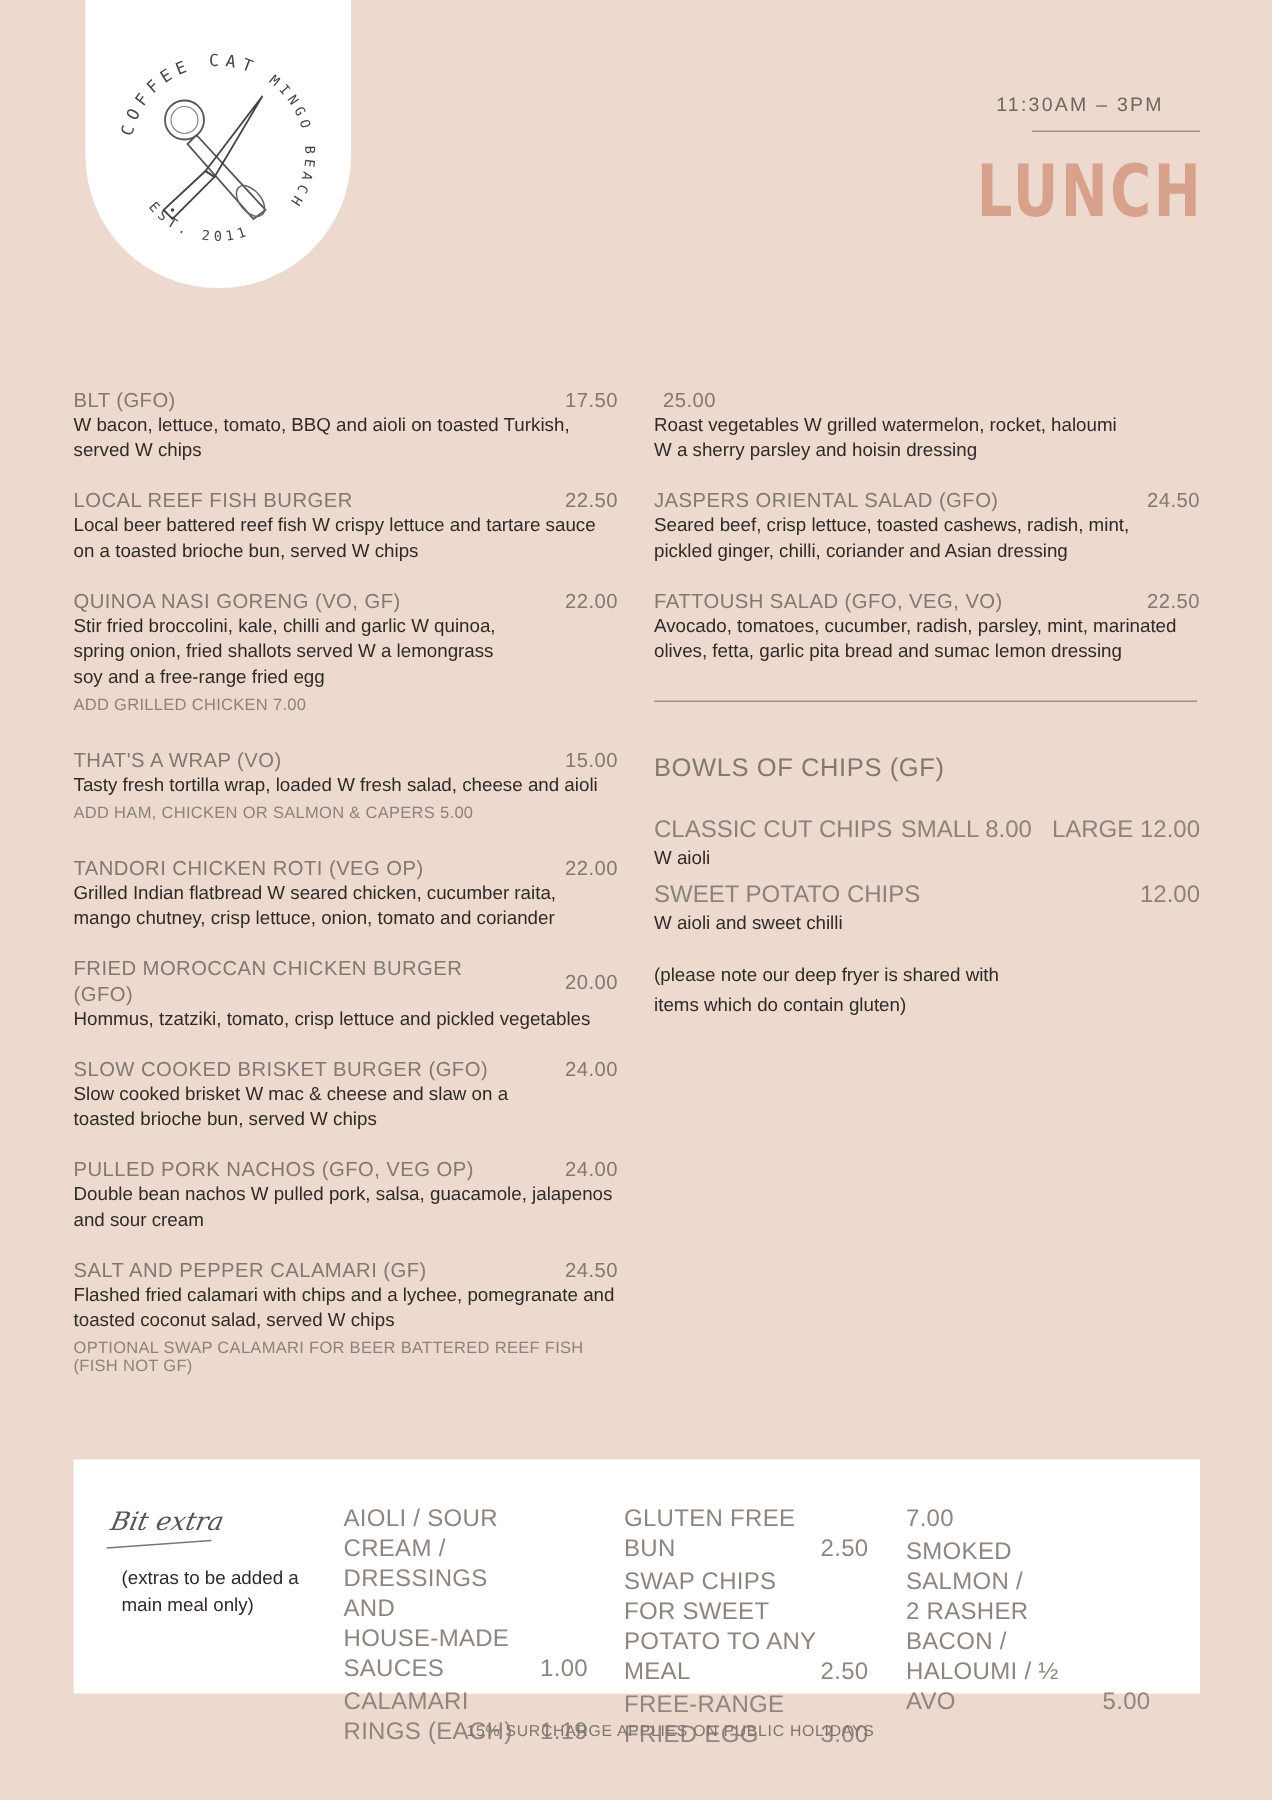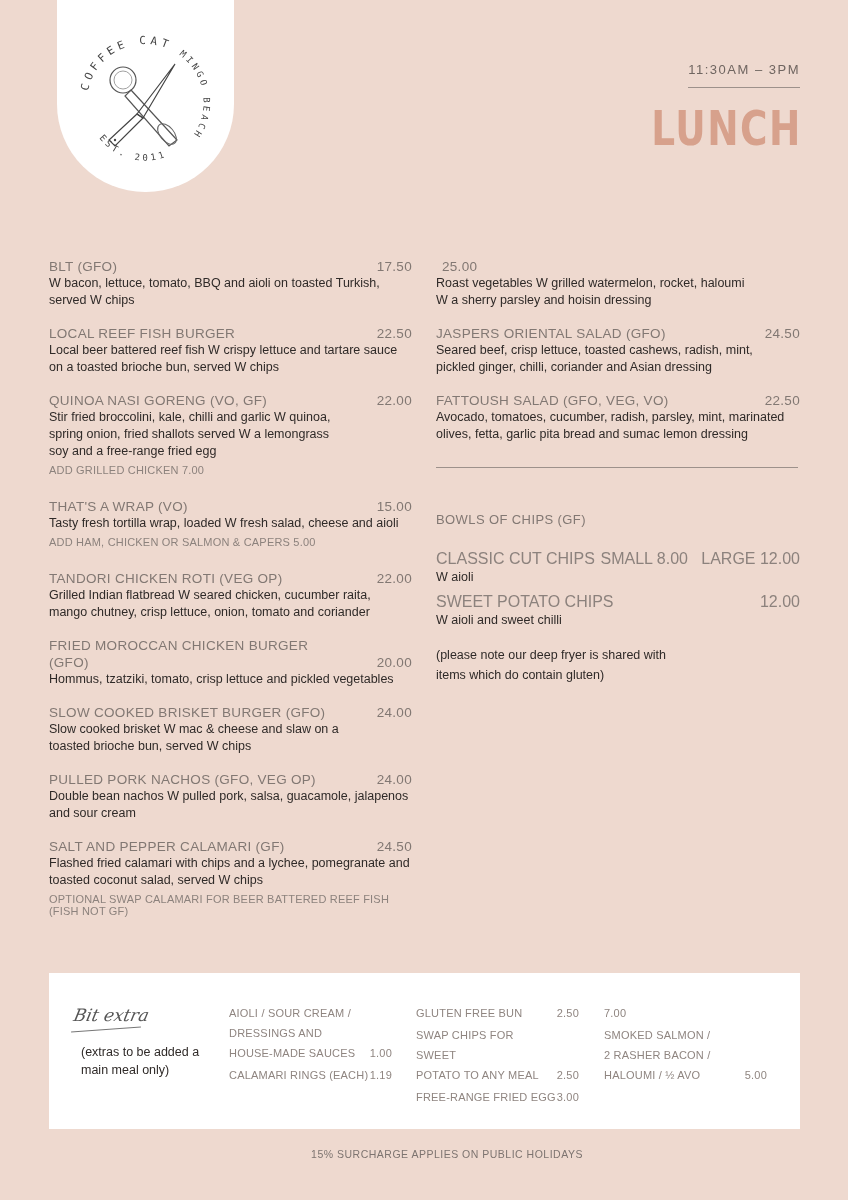--- a/index.html
+++ b/index.html
@@ -11,61 +11,61 @@
     overflow: hidden;
     color: #3a3330;
   }
   .logo-arch {
     position: absolute; left: 57px; top: 0; width: 177px; height: 192px;
     background: #ffffff;
     border-radius: 0 0 88px 88px;
   }
   .logo-arch svg { position: absolute; left: 8px; top: 22px; }
   .hours {
-    position: absolute; left: 640px; top: 62px; width: 160px; text-align: right;
+    position: absolute; left: 640px; top: 62px; width: 160px; text-align: center;
     font-size: 13px; letter-spacing: 1.5px; color: #6f6560;
   }
   .hours-rule {
     position: absolute; left: 688px; top: 87px; width: 112px; height: 1px; background: #9d918b;
   }
   .title {
     position: absolute; left: 600px; top: 100px; width: 202px; text-align: right;
     font-family: "DejaVu Sans", sans-serif; font-weight: bold;
     font-size: 48px; letter-spacing: 2px; color: #d7a18c;
     transform: scaleX(0.78); transform-origin: right center;
   }
   .col { position: absolute; top: 258px; }
   .col-left { left: 49px; width: 363px; }
   .col-right { left: 436px; width: 364px; }
   .item { margin-bottom: 16px; }
   .item-head {
-    display: flex; justify-content: space-between; align-items: flex-end;
+    display: flex; justify-content: space-between; align-items: center;
     font-size: 13.5px; letter-spacing: 0.3px; color: #827873; line-height: 17px; gap: 24px;
   }
   .item-head .name { flex: 1; }
   .item-head .price { white-space: nowrap; padding-left: 6px; }
   .item-desc { font-size: 12.5px; line-height: 17px; color: #2f2a28; }
   .item-addon { font-size: 11px; color: #8c827d; margin-top: 4px; letter-spacing: 0.2px; }
   .right-rule { width: 362px; height: 1px; background: #9d918b; margin-top: 24px; }
-  .chips-title { font-size: 13px; letter-spacing: 0.4px; color: #827873; margin-top: 44px; }
+  .chips-title { font-size: 17px; letter-spacing: 0.4px; color: #827873; margin-top: 34px; }
   .chips-row { margin-top: 24px; }
   .chips-row + .chips-row { margin-top: 8px; }
   .chips-head { display: flex; justify-content: space-between; font-size: 16px; color: #8c827d; line-height: 15px; }
   .chips-desc { font-size: 12.5px; color: #2f2a28; line-height: 18px; margin-top: 2px; }
   .chips-note { font-size: 12.5px; color: #2f2a28; line-height: 20px; margin-top: 16px; width: 260px; }
   .extras-card {
     position: absolute; left: 49px; top: 973px; width: 751px; height: 156px; background: #ffffff;
   }
   .script-title {
     position: absolute; left: 25px; top: 32px; font-family: "DejaVu Serif", serif;
     font-style: italic; font-size: 17px; color: #555; transform: skewX(-12deg);
   }
   .script-line { position: absolute; left: 22px; top: 56px; width: 70px; height: 1px; background: #777; transform: rotate(-4deg); }
   .extras-note { position: absolute; left: 32px; top: 70px; font-size: 12.5px; line-height: 18px; color: #2f2a28; width: 130px; }
-  .ex-col { position: absolute; top: 30px; font-size: 11px; color: #8f8580; line-height: 20px; letter-spacing: 0.2px; }
+  .ex-col { position: absolute; top: 30px; font-size: 16px; color: #8f8580; line-height: 20px; letter-spacing: 0.2px; }
   .ex-col-1 { left: 180px; width: 163px; }
   .ex-col-2 { left: 367px; width: 163px; }
   .ex-col-3 { left: 555px; width: 163px; }
   .ex-row { display: flex; justify-content: space-between; align-items: flex-end; margin-bottom: 2px; }
   .ex-row .ex-name { white-space: pre-line; }
   .ex-row .ex-price { white-space: nowrap; }
   .surcharge {
     position: absolute; left: 0; top: 1148px; width: 848px; text-align: center;
     font-size: 10.5px; letter-spacing: 0.5px; color: #7d7470; padding-left: 46px;
   }

